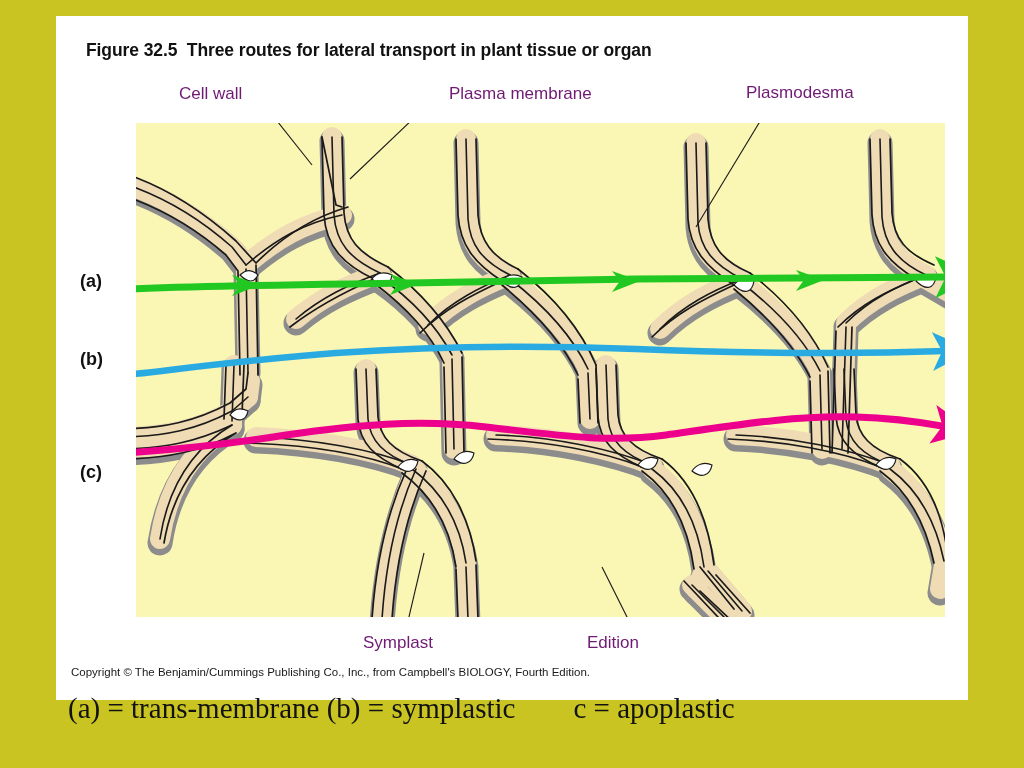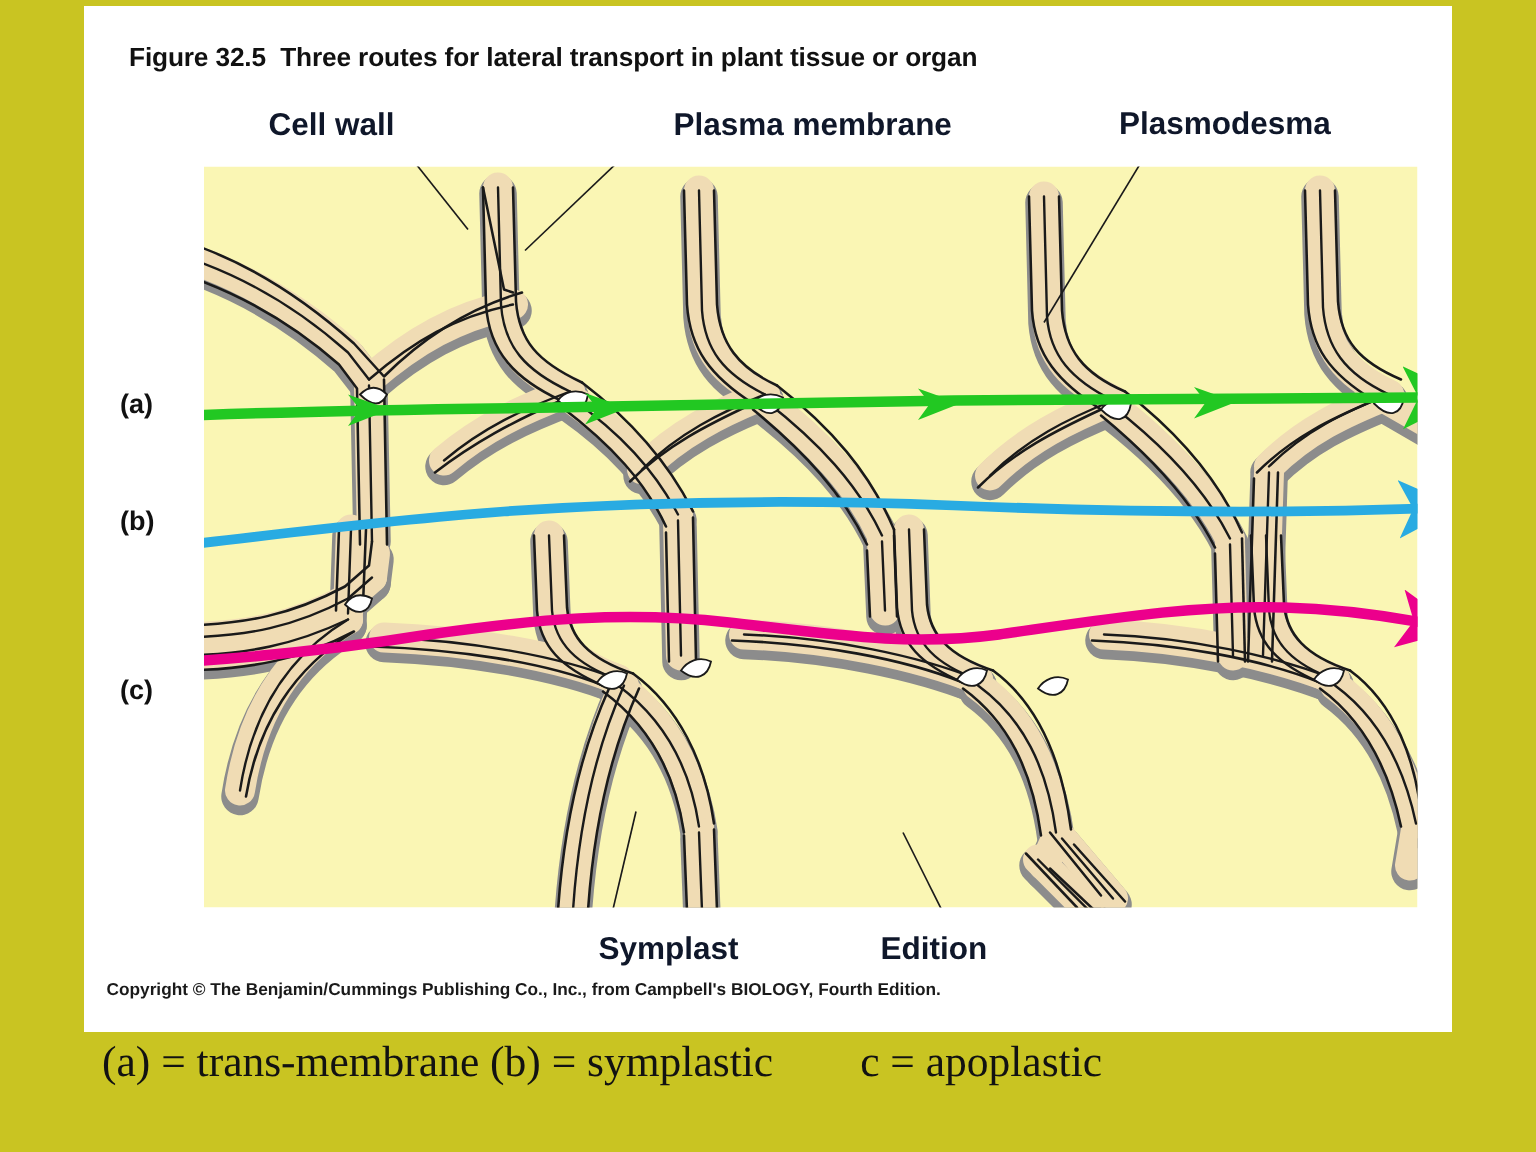--- a/index.html
+++ b/index.html
@@ -12,21 +12,21 @@
     background: #c9c422;
     font-family: "Liberation Sans", sans-serif;
     overflow: hidden;
     position: relative;
   }
 
   
   #slide-card {
     position: absolute;
     left: 56px;
-    top: 4px;
+    top: 16px;
     width: 912px;
     height: 684px;
     background: #ffffff;
   }
 
   
   #figure-title {
     position: absolute;
     left: 30px;
     top: 24px;
@@ -35,31 +35,31 @@
     font-size: 17.5px;
     letter-spacing: -0.1px;
     color: #111111;
     white-space: pre;
   }
 
   
   .callout-label {
     position: absolute;
     font-family: "Liberation Sans", sans-serif;
-    font-weight: bold;
-    font-size: 21px;
-    color: #0f172a;
+    font-weight: normal;
+    font-size: 17px;
+    color: #701a75;
     white-space: nowrap;
   }
   #label-cell-wall        { left: 123px; top: 68px; }
   #label-plasma-membrane  { left: 352px; top: 68px; margin-left: 41px; }
   #label-plasmodesma      { left: 690px; top: 67px; }
 
   
-  #label-symplast { left: 307px; top: 617px; margin-left: 36px; }
+  #label-symplast { left: 307px; top: 617px; }
   #label-apoplast { left: 531px; top: 617px; }
 
   
   .route-letter {
     position: absolute;
     font-family: "Liberation Sans", sans-serif;
     font-weight: bold;
     font-size: 18px;
     color: #111111;
   }
@@ -76,21 +76,21 @@
     height: 494px;
   }
   #diagram-canvas svg { display: block; }
 
   
   #copyright-line {
     position: absolute;
     left: 15px;
     top: 650px;
     font-family: "Liberation Sans", sans-serif;
-    font-weight: bold;
+    font-weight: normal;
     font-size: 11.5px;
     color: #1a1a1a;
     white-space: nowrap;
   }
 
   
   #slide-caption {
     position: absolute;
     left: 0;
     top: 692px;

